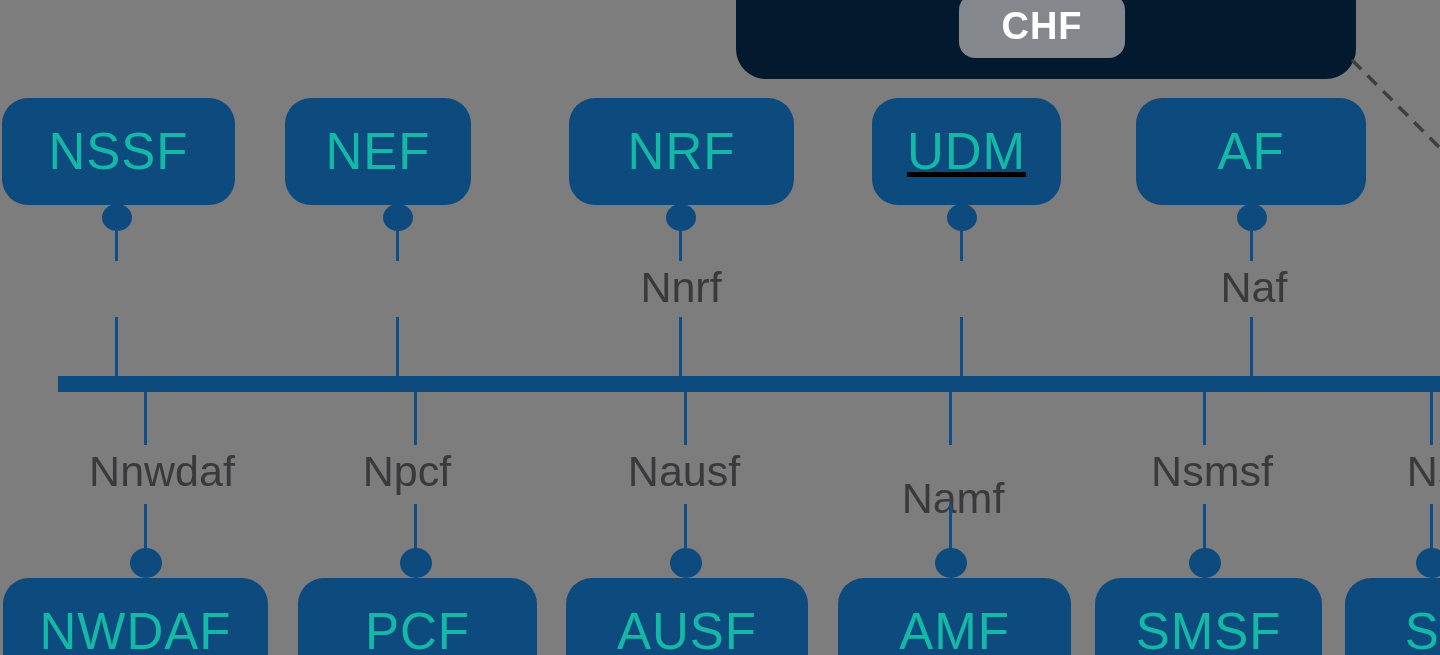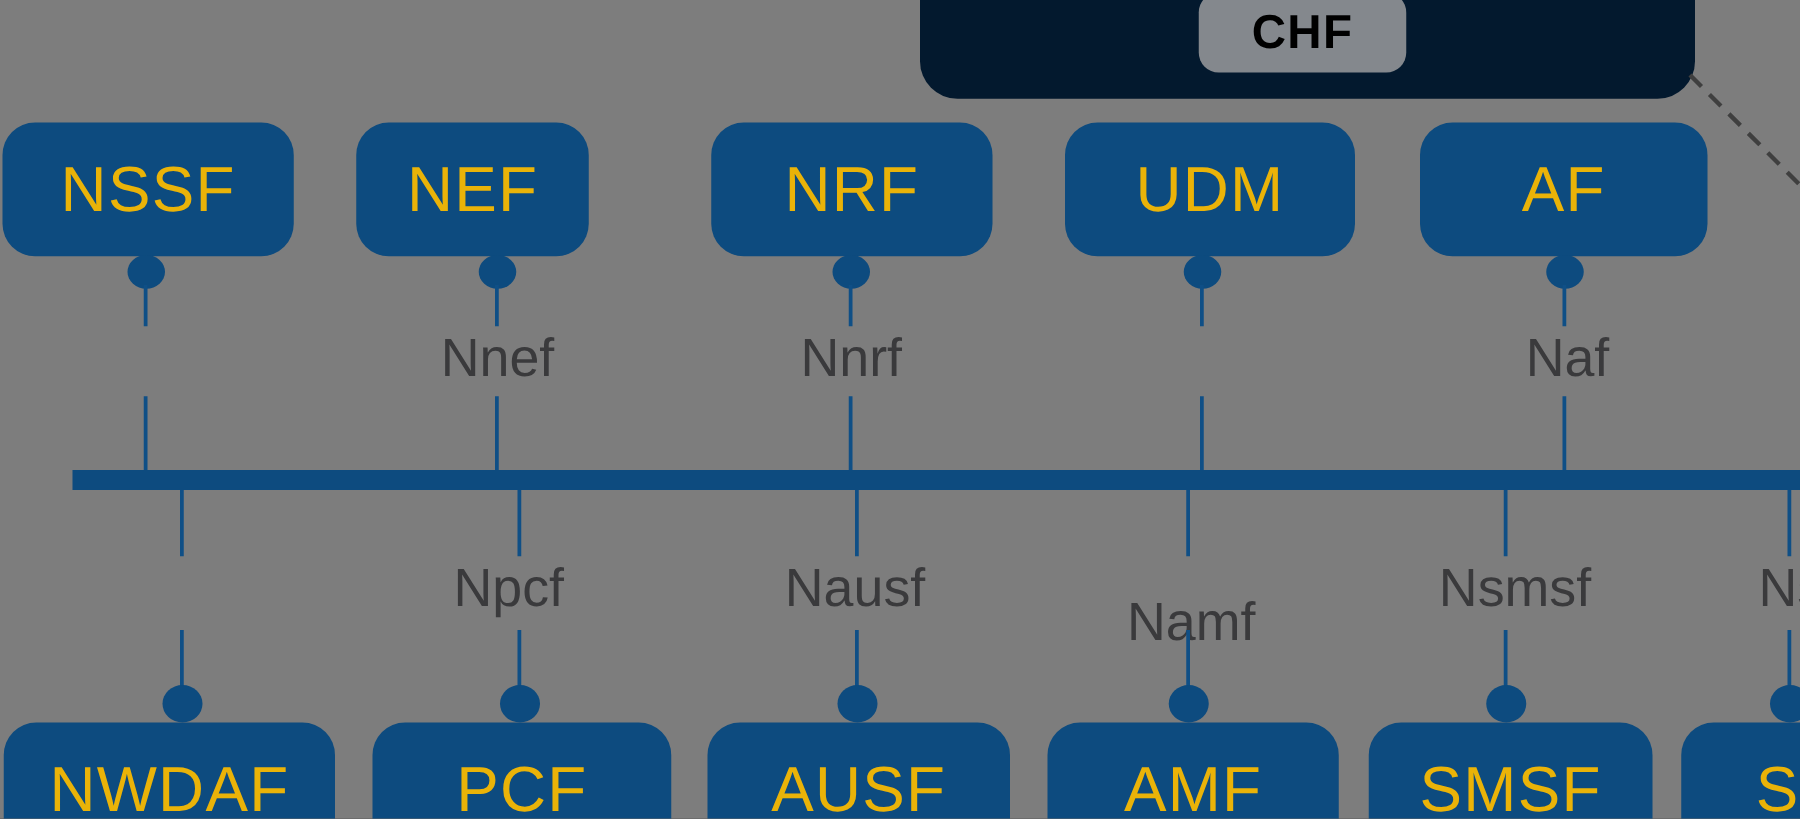--- a/index.html
+++ b/index.html
@@ -15,31 +15,31 @@
     background:#03192e;
     border-radius:30px;
   }
   .chfchip{
     position:absolute;
     background:#84888d;
     border-radius:16px;
     display:flex;align-items:center;justify-content:center;
   }
   .chftext{
-    font-size:38px;font-weight:bold;color:#000000;letter-spacing:1px;
+    font-size:38px;font-weight:bold;color:#ffffff;letter-spacing:1px;
   }
   .nfbox{
     position:absolute;
     height:107px;
     background:#0d4b7f;
     border-radius:26px;
     display:flex;align-items:center;justify-content:center;
   }
   .nftext{
-    font-size:51px;color:#eab308;letter-spacing:1px;
+    font-size:51px;color:#14b8a6;letter-spacing:1px;
   }
   .dot{
     position:absolute;
     width:30px;height:27px;
     background:#0d4b7f;
     border-radius:50%;
   }
   .dot.b{width:32px;height:30px;}
   .vline{
     position:absolute;
@@ -81,49 +81,49 @@
   </div>
   <div class="dot" style="left:102px;top:204px;"></div>
   <div class="vline" style="left:115px;top:228px;height:33px;"></div>
   <div class="vline" style="left:115px;top:317px;height:60px;"></div>
 
   <div class="nfbox" style="left:285px;top:98px;width:186px;">
     <span class="nftext">NEF</span>
   </div>
   <div class="dot" style="left:383px;top:204px;"></div>
   <div class="vline" style="left:396px;top:228px;height:33px;"></div>
-  <div class="iflabel" style="left:298px;top:266px;">Nnef</div>
   <div class="vline" style="left:396px;top:317px;height:60px;"></div>
 
   <div class="nfbox" style="left:569px;top:98px;width:225px;">
     <span class="nftext">NRF</span>
   </div>
   <div class="dot" style="left:666px;top:204px;"></div>
   <div class="vline" style="left:679px;top:228px;height:33px;"></div>
   <div class="iflabel" style="left:581px;top:266px;">Nnrf</div>
   <div class="vline" style="left:679px;top:317px;height:60px;"></div>
 
-  <div class="nfbox" style="left:852px;top:98px;width:232px;">
+  <div class="nfbox" style="left:872px;top:98px;width:189px;text-decoration:underline;">
     <span class="nftext">UDM</span>
   </div>
   <div class="dot" style="left:947px;top:204px;"></div>
   <div class="vline" style="left:960px;top:228px;height:33px;"></div>
   <div class="vline" style="left:960px;top:317px;height:60px;"></div>
 
   <div class="nfbox" style="left:1136px;top:98px;width:230px;">
     <span class="nftext">AF</span>
   </div>
   <div class="dot" style="left:1237px;top:204px;"></div>
   <div class="vline" style="left:1250px;top:228px;height:33px;"></div>
   <div class="iflabel" style="left:1154px;top:266px;">Naf</div>
   <div class="vline" style="left:1250px;top:317px;height:60px;"></div>
 
   <div class="bus"></div>
 
   <div class="vline" style="left:144px;top:392px;height:53px;"></div>
+  <div class="iflabel" style="left:62px;top:450px;">Nnwdaf</div>
   <div class="vline" style="left:144px;top:504px;height:46px;"></div>
   <div class="dot b" style="left:130px;top:548px;"></div>
   <div class="nfbox" style="left:3px;top:578px;width:265px;">
     <span class="nftext">NWDAF</span>
   </div>
 
   <div class="vline" style="left:414px;top:392px;height:53px;"></div>
   <div class="iflabel" style="left:307px;top:450px;">Npcf</div>
   <div class="vline" style="left:414px;top:504px;height:46px;"></div>
   <div class="dot b" style="left:400px;top:548px;"></div>

